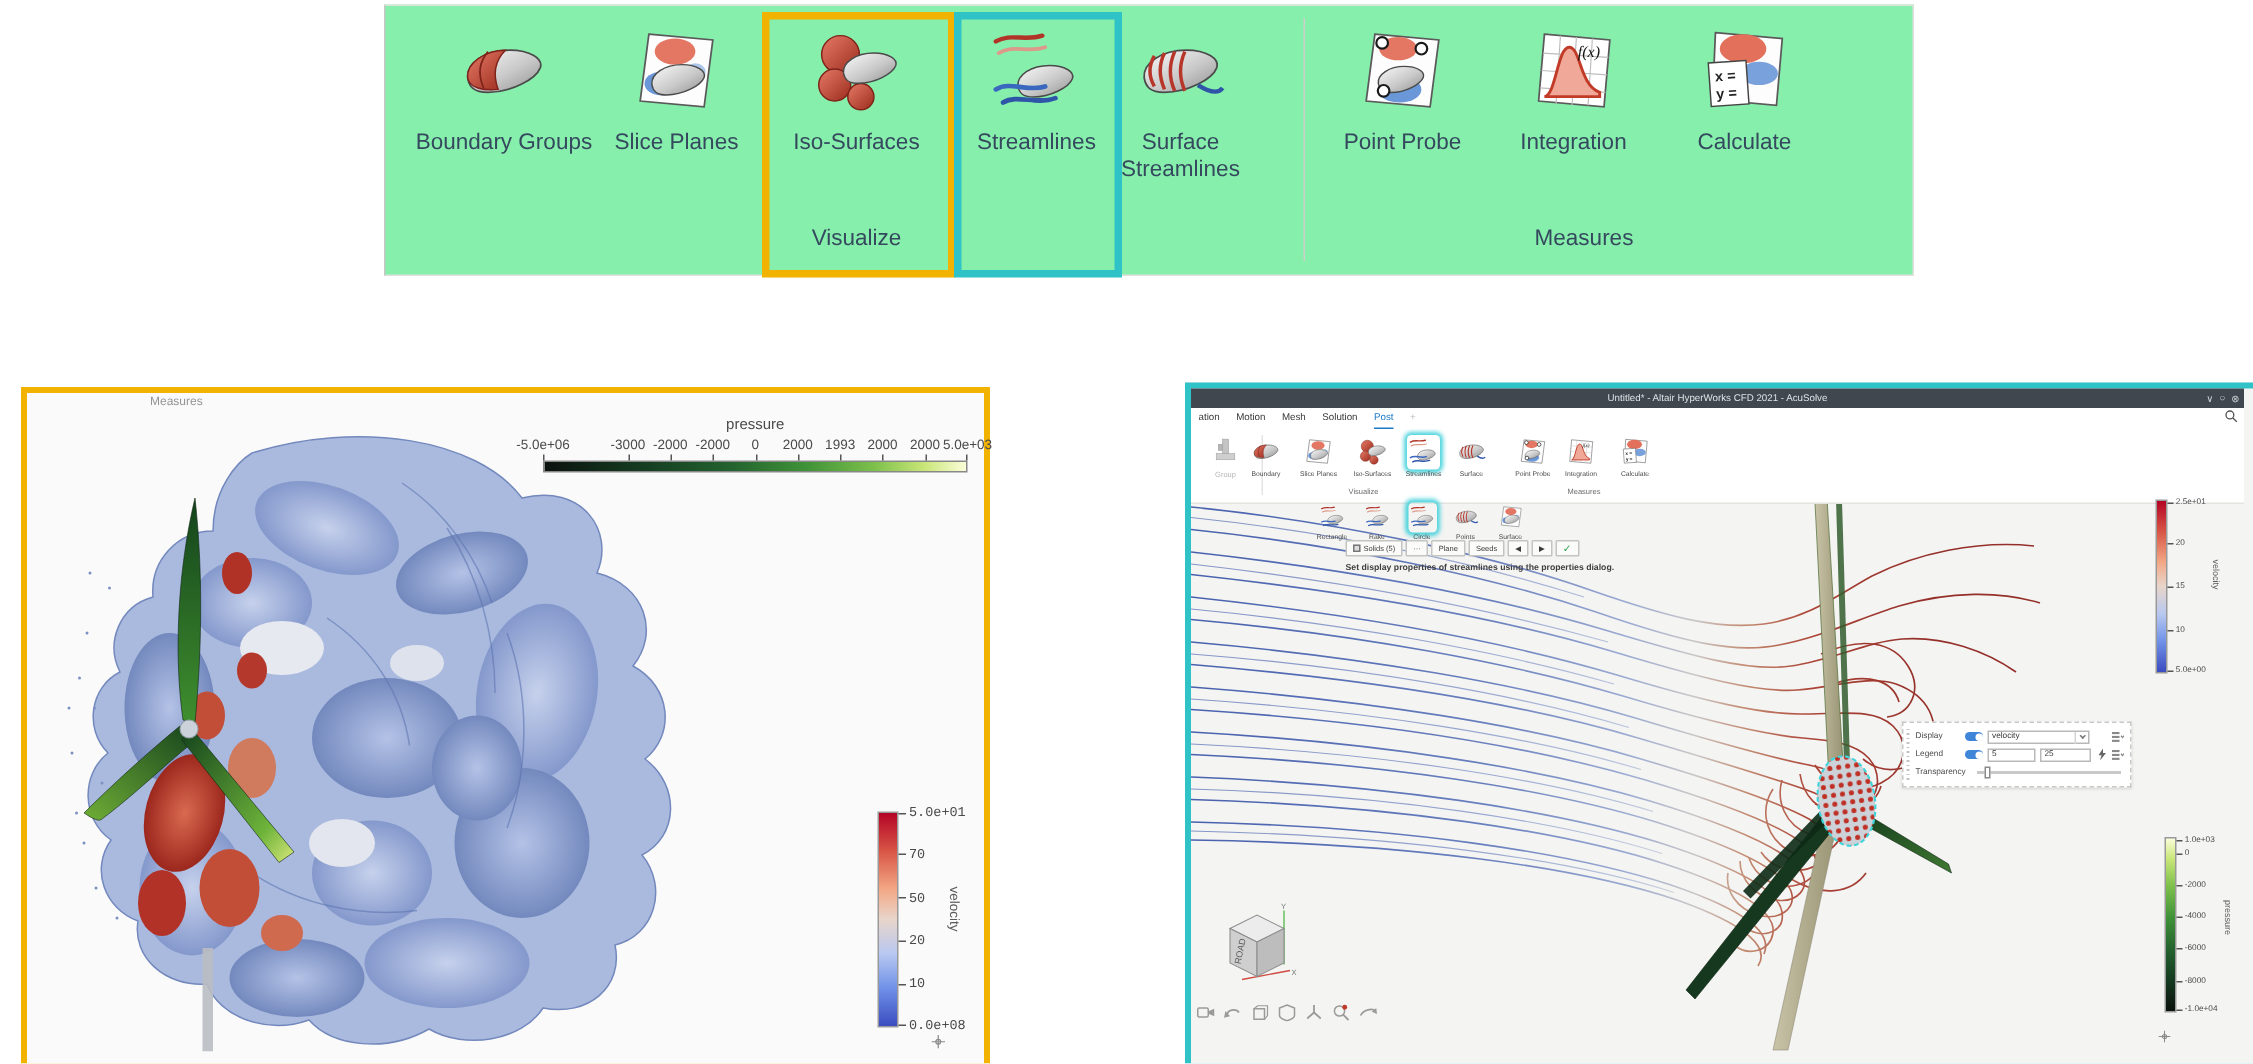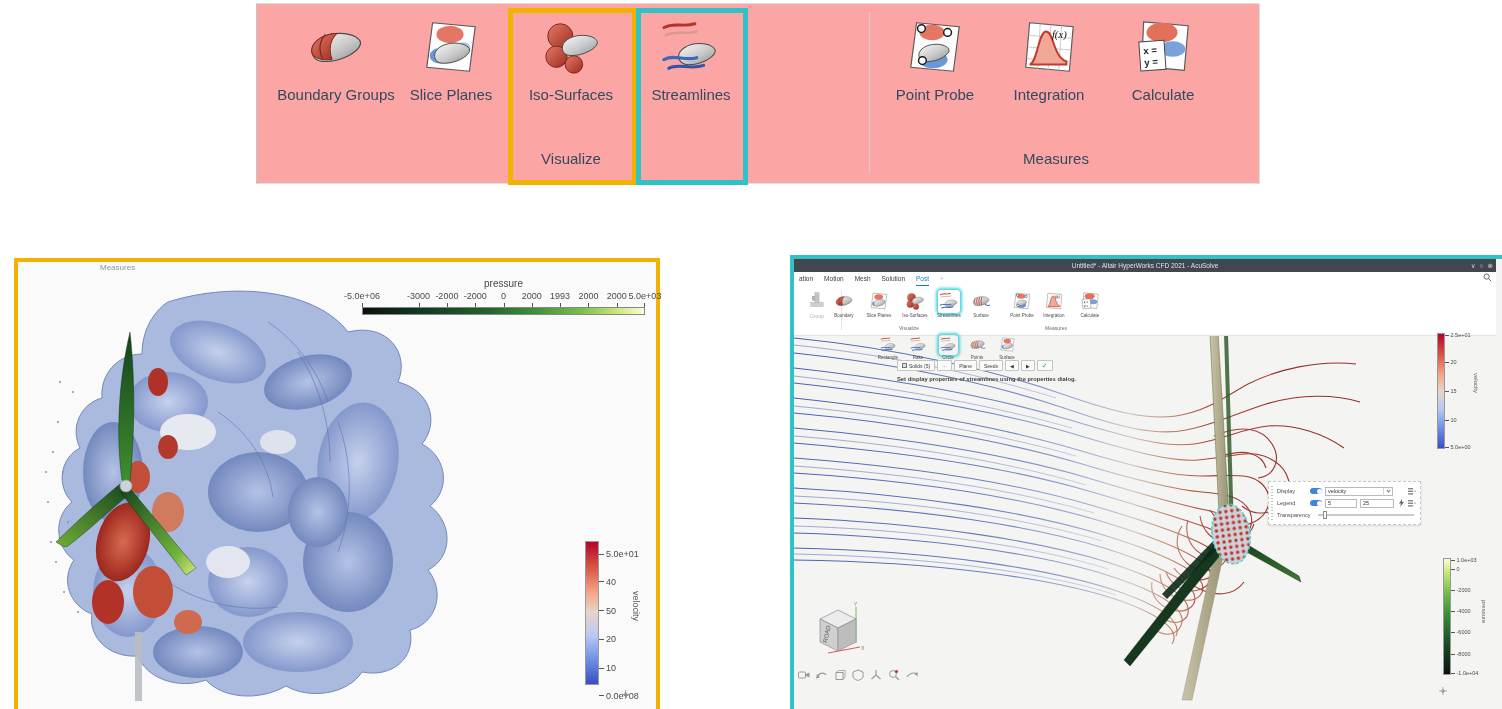--- a/index.html
+++ b/index.html
@@ -1,21 +1,21 @@
 <!DOCTYPE html>
 <html><head>
 <meta charset="utf-8">
 <style>
   html,body{margin:0;padding:0;background:#fff;}
   .canvas{position:relative;width:1502px;height:709px;background:#fff;overflow:hidden;
           font-family:"Liberation Sans",sans-serif;}
 
   
   .topbar{position:absolute;left:256px;top:3px;width:1002px;height:179px;
-          background:#fca5a5;border:1px solid #e0e0dd;border-left:1px solid #c6c6c4;}
+          background:#86efac;border:1px solid #e0e0dd;border-left:1px solid #c6c6c4;padding-left:16px;}
   .rbi{position:absolute;top:12px;width:120px;text-align:center;color:#35495e;cursor:default;}
   .rbi .ic{display:block;margin:0 auto;}
   .rbi .lbl{font-size:15px;line-height:18px;margin-top:8px;}
   .tb-div{position:absolute;left:612px;top:8px;width:1px;height:162px;background:#cfcfcc;}
   .grp-lbl{position:absolute;top:146px;font-size:15px;color:#35495e;text-align:center;}
   .hl{position:absolute;top:4px;height:167px;border:5px solid #000;pointer-events:none;}
 
   
   .panel{position:absolute;border:4px solid #000;}
   .panelL{left:14px;top:258px;width:638px;height:447px;background:#fafafa;}
@@ -29,21 +29,21 @@
   .pcb .ttl{text-align:center;font-size:10px;color:#4a4a4a;height:13px;}
   .pcb .labels{position:relative;height:12px;font-size:9px;color:#4a4a4a;}
   .pcb .labels span{position:absolute;transform:translateX(-50%);white-space:nowrap;}
   .pcb .tickrow{position:relative;height:4px;}
   .pcb .tickrow i{position:absolute;width:1px;height:4px;background:#555;}
   .pcb .bar{height:8px;border:0.5px solid #888;
       background:linear-gradient(90deg,#0b120d 0%,#143a20 22%,#24642f 45%,#3f9238 62%,#7cbf4b 78%,#c8e677 90%,#fbfdd8 100%);}
   .vcbL{position:absolute;left:567px;top:279px;z-index:3;}
   .vbar{width:14px;height:144px;border:0.5px solid #999;
       background:linear-gradient(180deg,#b40426 0%,#d85646 18%,#f3a886 36%,#e8d5cb 50%,#b8c8f0 66%,#7092e8 82%,#3b4cc0 100%);}
-  .vticks{position:absolute;left:14px;top:12px;height:144px;width:52px;}
+  .vticks{position:absolute;left:14px;top:0;height:144px;width:52px;font-family:Liberation Mono, monospace;}
   .vticks .t{position:absolute;left:0;display:flex;align-items:center;transform:translateY(-50%);}
   .vticks .t i{display:inline-block;width:5px;height:1px;background:#555;margin-right:2px;}
   .vticks .t span{font-size:9px;color:#4a4a4a;white-space:nowrap;}
   .vlabel{position:absolute;writing-mode:vertical-rl;font-size:9px;color:#5a5a5a;}
 
   
   .titlebar{position:absolute;left:0;top:0;width:702px;height:13px;background:#40474e;z-index:3;}
   .titlebar .t{display:block;text-align:center;font-size:6.5px;line-height:13px;color:#dde2e6;}
   .wctrls{position:absolute;right:3px;top:0;height:13px;display:flex;gap:4px;align-items:center;
           color:#cfd4d8;font-size:6.5px;z-index:4;}
@@ -225,20 +225,26 @@
       <svg class="ic" width="62" height="62">
           <use href="#ic-iso"></use>
         </svg>
       <div class="lbl">Iso-Surfaces</div>
     </div>
     <div class="rbi" style="left:374px">
       <svg class="ic" width="62" height="62">
           <use href="#ic-stream"></use>
         </svg>
       <div class="lbl">Streamlines</div>
+    </div>
+    <div class="rbi" style="left:470px">
+      <svg class="ic" width="62" height="62">
+          <use href="#ic-surfstream"></use>
+        </svg>
+      <div class="lbl">Surface Streamlines</div>
     </div>
 
     <div class="tb-div"></div>
 
     <div class="rbi" style="left:618px">
       <svg class="ic" width="62" height="62">
           <use href="#ic-probe"></use>
         </svg>
       <div class="lbl">Point Probe</div>
     </div>
@@ -370,21 +376,21 @@
 
     <div class="vcbL">
       <div class="vbar"></div>
       <div class="vticks">
         <div class="t" style="top:1%">
             <i></i>
             <span>5.0e+01</span>
           </div>
         <div class="t" style="top:20%">
             <i></i>
-            <span>40</span>
+            <span>70</span>
           </div>
         <div class="t" style="top:40%">
             <i></i>
             <span>50</span>
           </div>
         <div class="t" style="top:60%">
             <i></i>
             <span>20</span>
           </div>
         <div class="t" style="top:80%">

